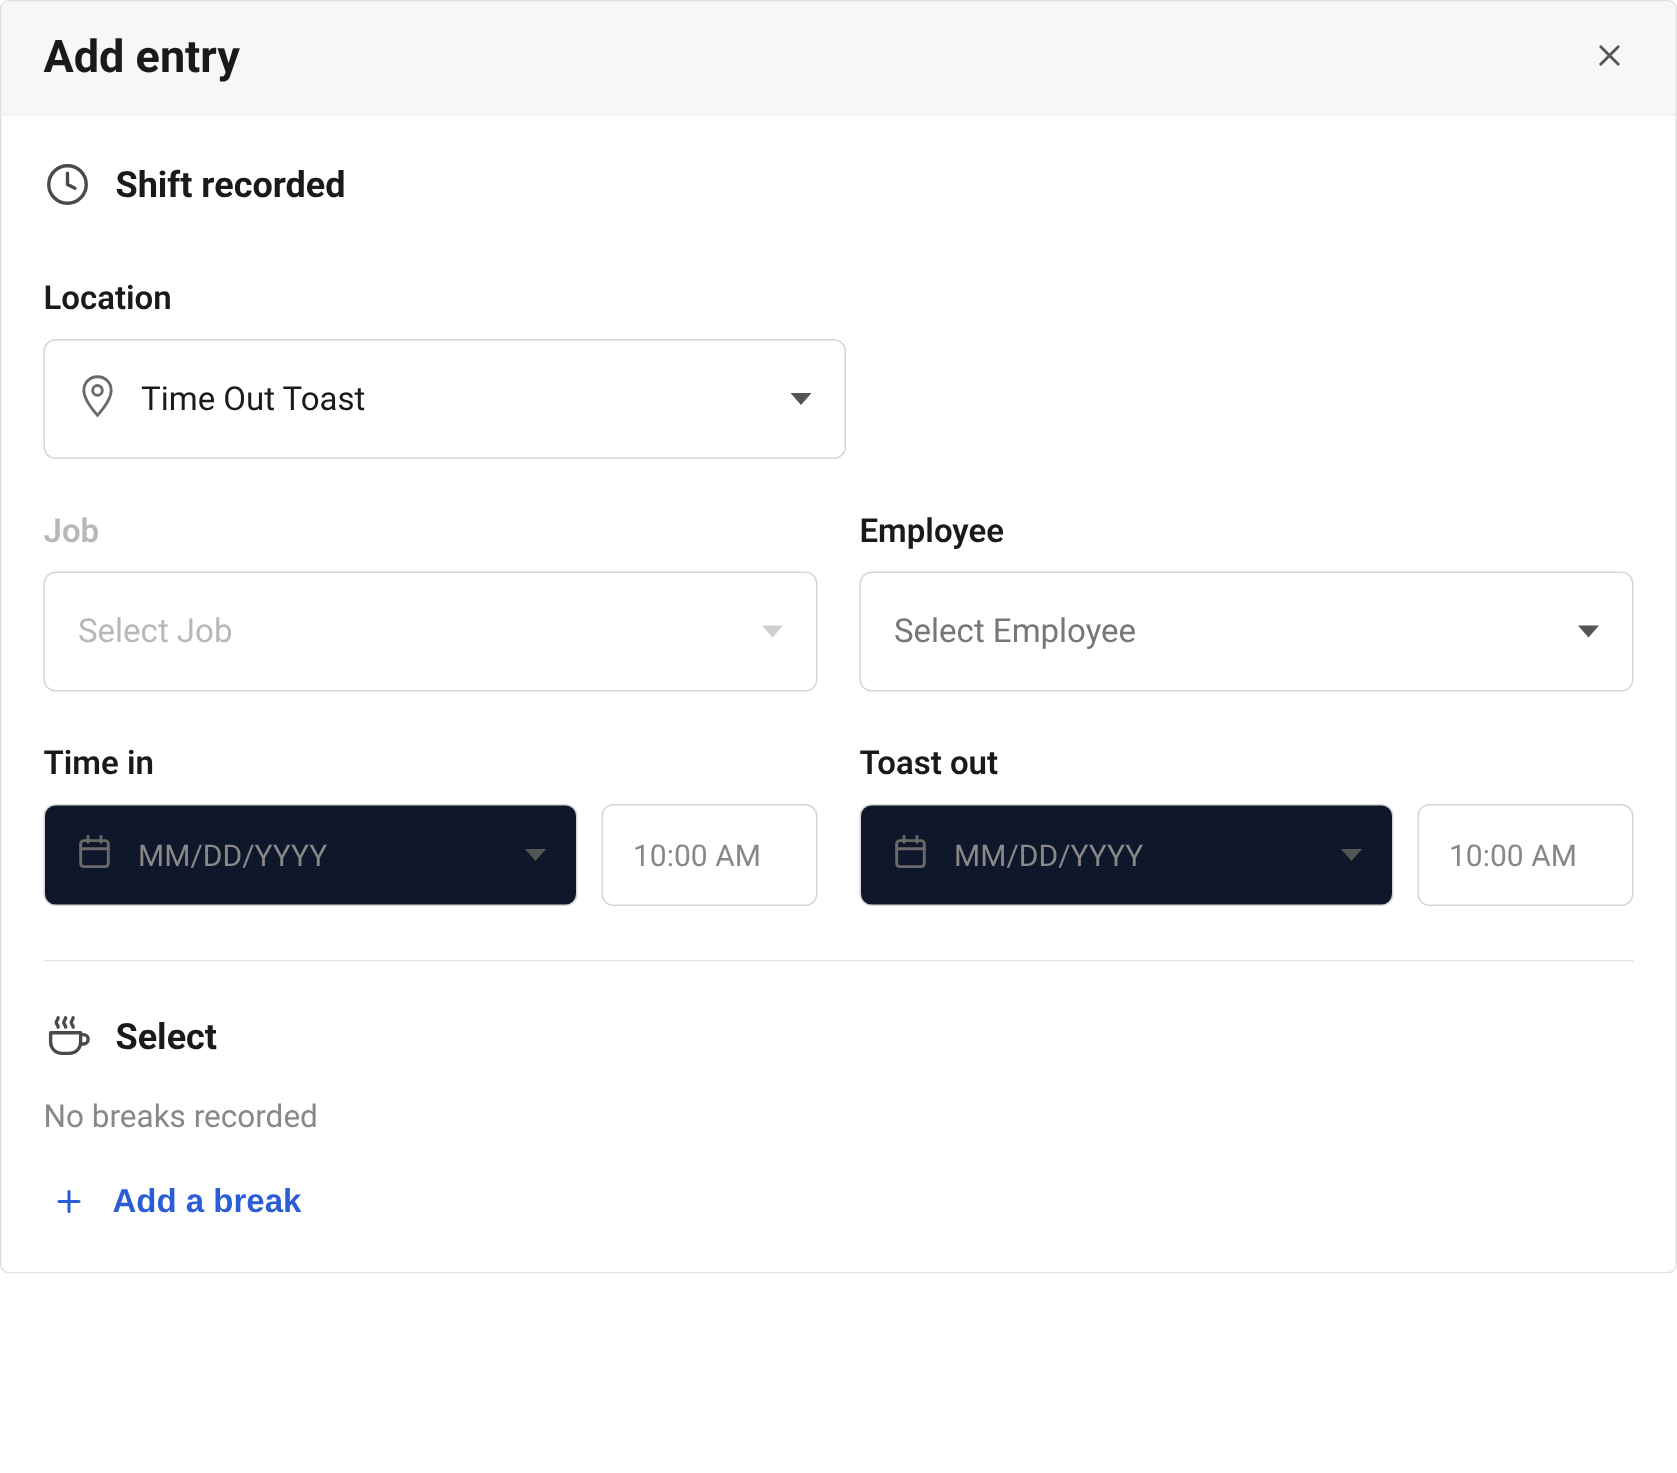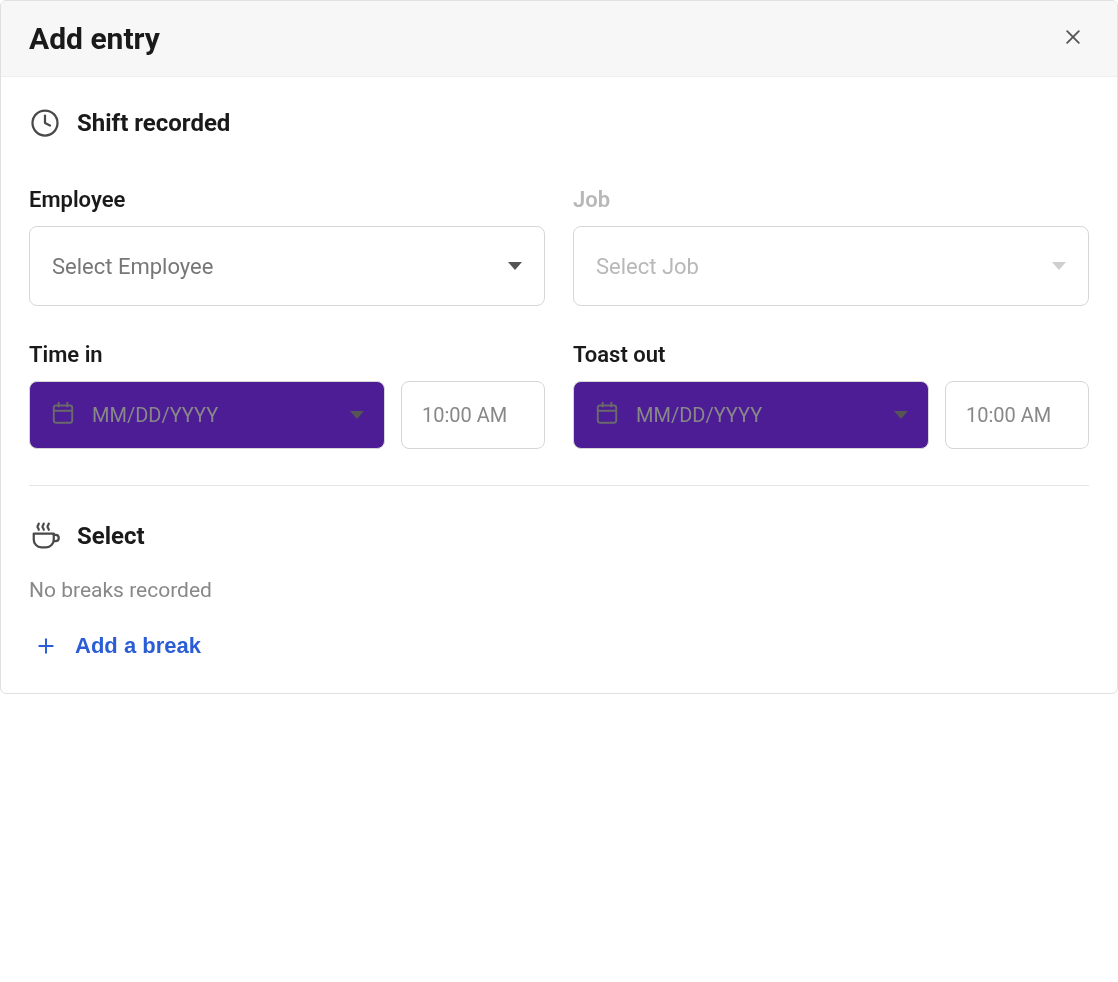--- a/index.html
+++ b/index.html
@@ -119,21 +119,21 @@
   .select-box.disabled .caret { border-top-color: #cfcfcf; }
   .location-box { max-width: 535px; }
   .datetime-row {
     display: flex;
     gap: 16px;
   }
   .date-box {
     flex: 1;
     border: 1px solid #d6d6d6;
     border-radius: 8px;
-    background: #4c1d95;
+    background: #0f172a;
     height: 68px;
     display: flex;
     align-items: center;
     padding: 0 20px;
     cursor: pointer;
     gap: 16px;
   }
   .date-box .cal-icon { color: #6a6a6a; flex-shrink: 0; }
   .date-text {
     font-size: 20px;
@@ -208,34 +208,49 @@
       <span class="section-icon">
         <svg width="30" height="30" viewBox="0 0 24 24" fill="none" stroke="currentColor" stroke-width="1.8">
             <circle cx="12" cy="12" r="10"></circle>
             <polyline points="12 6 12 12 16 14" stroke-linecap="round" stroke-linejoin="round"></polyline>
           </svg>
       </span>
       <div class="section-title">Shift recorded</div>
     </div>
 
     
-
-    
     <div class="field-row">
+      <div class="field-col" style="flex:0 0 535px;">
+        <div class="field-label">Location</div>
+        <div class="select-box location-box">
+          <span class="pin-icon">
+            <svg width="26" height="30" viewBox="0 0 24 28" fill="none" stroke="currentColor" stroke-width="1.8">
+                <path d="M12 2 C7 2 3.5 5.8 3.5 10.5 C3.5 17 12 26 12 26 C12 26 20.5 17 20.5 10.5 C20.5 5.8 17 2 12 2 Z"></path>
+                <circle cx="12" cy="10.5" r="3"></circle>
+              </svg>
+          </span>
+          <span class="select-text">Time Out Toast</span>
+          <span class="caret"></span>
+        </div>
+      </div>
+    </div>
+
+    
+    <div class="field-row">
+      <div class="field-col">
+        <div class="field-label disabled">Job</div>
+        <div class="select-box disabled">
+          <span class="select-text">Select Job</span>
+          <span class="caret"></span>
+        </div>
+      </div>
       <div class="field-col">
         <div class="field-label">Employee</div>
         <div class="select-box">
           <span class="select-text placeholder">Select Employee</span>
-          <span class="caret"></span>
-        </div>
-      </div>
-      <div class="field-col">
-        <div class="field-label disabled">Job</div>
-        <div class="select-box disabled">
-          <span class="select-text">Select Job</span>
           <span class="caret"></span>
         </div>
       </div>
     </div>
 
     
     <div class="field-row" style="">
       <div class="field-col">
         <div class="field-label">Time in</div>
         <div class="datetime-row">

